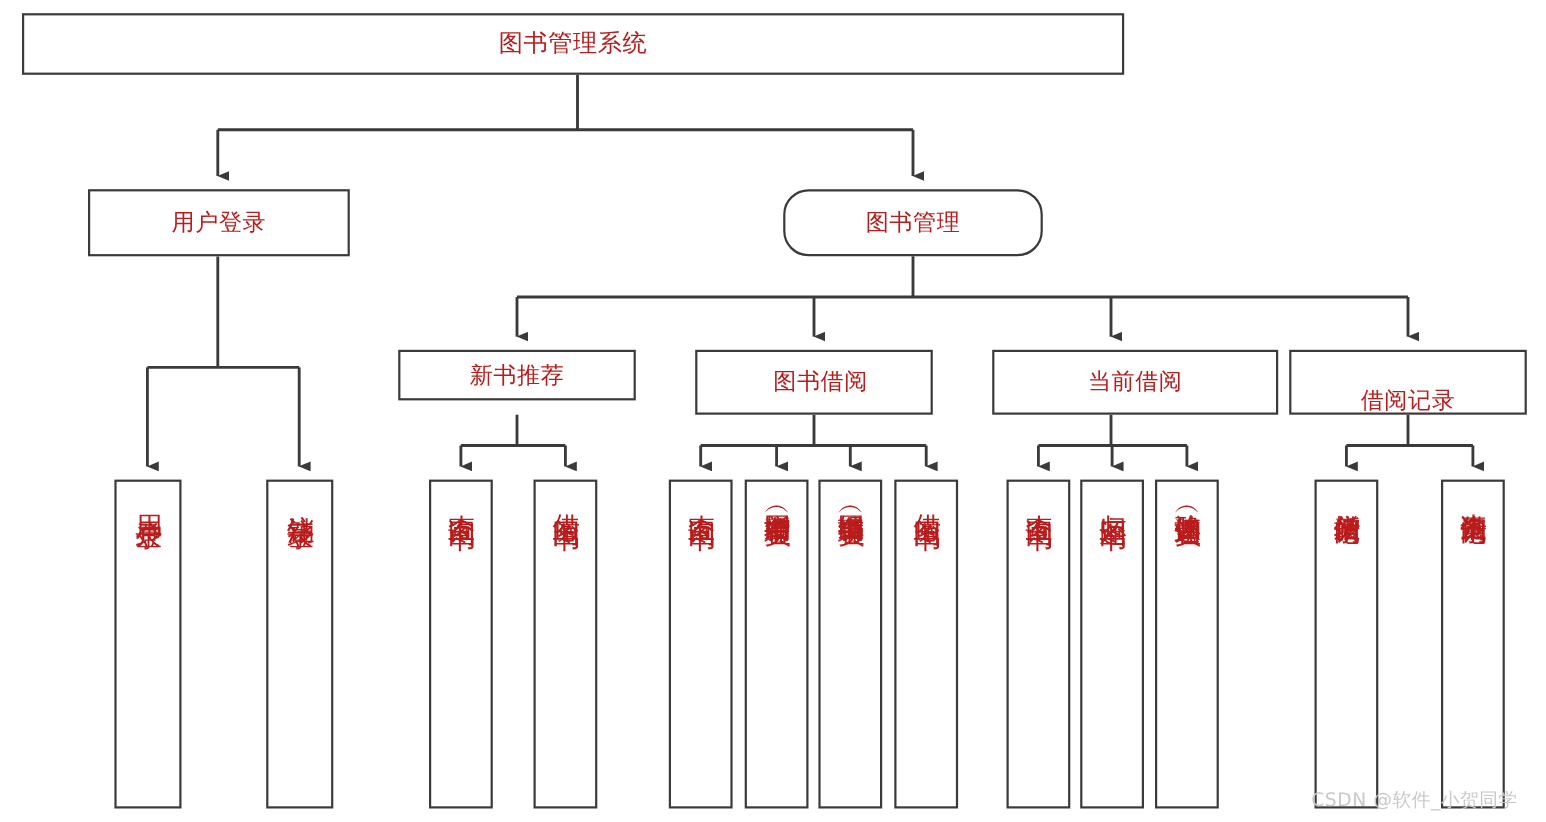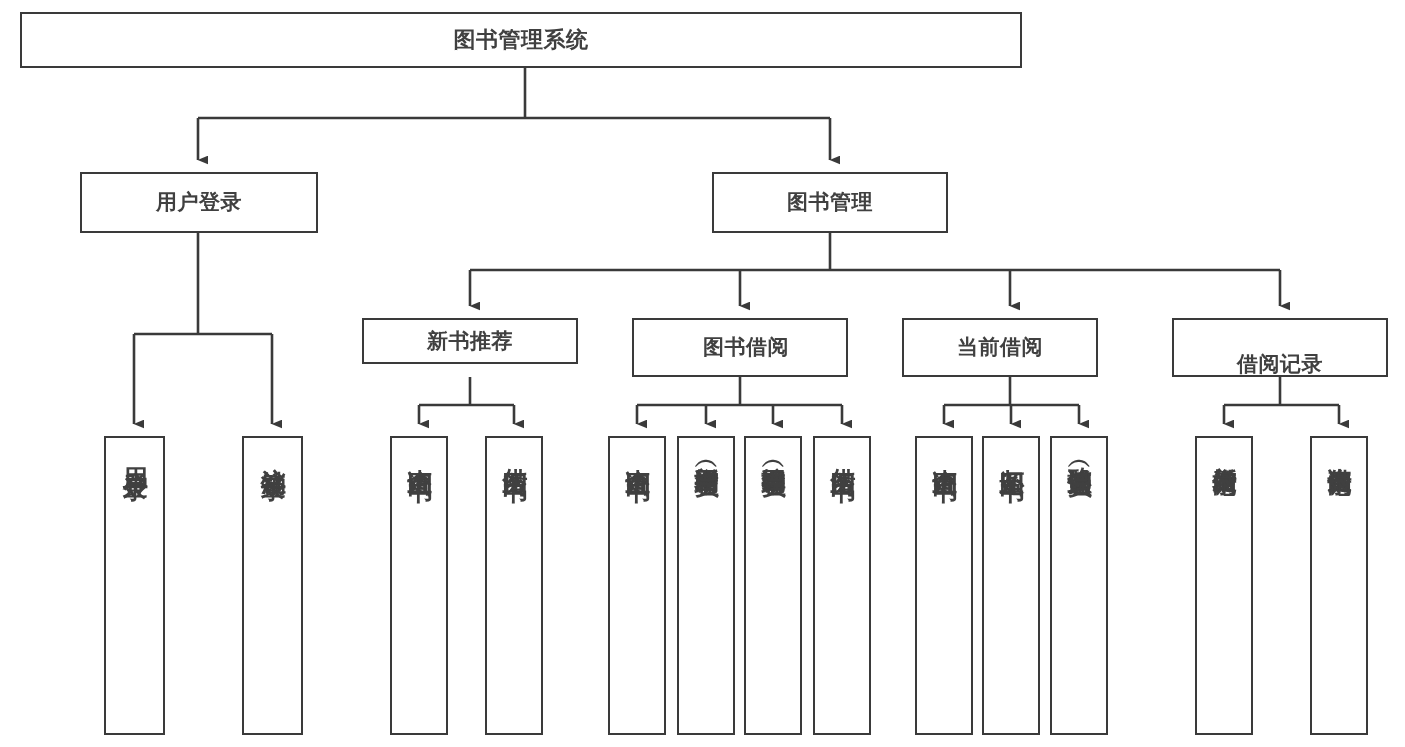--- a/index.html
+++ b/index.html
@@ -1,20 +1,20 @@
 <!DOCTYPE html>
 <html><head>
 <meta charset="utf-8">
 <style>
   html,body{margin:0;padding:0;background:#ffffff;}
   body{font-family:"DejaVu Sans","Liberation Sans",sans-serif;}
   #stage{position:relative;width:1405px;height:747px;background:#ffffff;overflow:hidden;}
   svg.wires{position:absolute;left:0;top:0;width:1405px;height:747px;}
   .node{position:absolute;box-sizing:border-box;background:#ffffff;border:2.5px solid #3a3a3a;display:flex;align-items:center;justify-content:center;}
-  .node .lbl{color:#404040;letter-spacing:0.5px;font-weight:bold;}
+  .node .lbl{color:#b91c1c;letter-spacing:0.5px;}
   .node.horiz .lbl{font-size:21px;line-height:1;white-space:nowrap;}
   .node.root .lbl{font-size:22px;}
   .node.vert{align-items:flex-start;justify-content:center;padding-top:10px;}
   .node.vert .lbl{
      writing-mode:vertical-rl;
      text-orientation:upright;
      font-size:25px;
      line-height:1.15;
      letter-spacing:3px;
      white-space:nowrap;
@@ -77,31 +77,31 @@
     </g>
   </svg>
 
   <div class="node horiz root" style="left:20px;top:12px;width:1002px;height:56px;">
     <span class="lbl">图书管理系统</span>
   </div>
 
   <div class="node horiz" style="left:80px;top:172px;width:238px;height:61px;">
     <span class="lbl">用户登录</span>
   </div>
-  <div class="node horiz" style="left:712px;top:172px;width:236px;height:61px;">
+  <div class="node horiz" style="left:712px;top:172px;width:236px;height:61px;border-radius:23px;">
     <span class="lbl">图书管理</span>
   </div>
 
   <div class="node horiz" style="left:362px;top:318px;width:216px;height:46px;">
     <span class="lbl">新书推荐</span>
   </div>
   <div class="node horiz" style="left:632px;top:318px;width:216px;height:59px;padding-left:12px;">
     <span class="lbl">图书借阅</span>
   </div>
-  <div class="node horiz" style="left:902px;top:318px;width:196px;height:59px;">
+  <div class="node horiz" style="left:902px;top:318px;width:260px;height:59px;">
     <span class="lbl">当前借阅</span>
   </div>
   <div class="node horiz" style="left:1172px;top:318px;width:216px;height:59px;align-items:flex-end;">
     <span class="lbl">借阅记录</span>
   </div>
 
   <div class="node vert" style="left:104px;top:436px;width:61px;height:299px;">
     <span class="lbl">用户登录</span>
   </div>
   <div class="node vert" style="left:242px;top:436px;width:61px;height:299px;">
@@ -138,14 +138,15 @@
     <span class="lbl">确认归还（管理员）</span>
   </div>
 
   <div class="node vert tall" style="left:1195px;top:436px;width:58px;height:299px;">
     <span class="lbl">新增借阅记录</span>
   </div>
   <div class="node vert tall" style="left:1310px;top:436px;width:58px;height:299px;">
     <span class="lbl">查询借阅记录</span>
   </div>
 
+  <div class="watermark" style="left:1192px;top:716px;">CSDN @软件_小贺同学</div>
 
 </div>
 
 </body></html>

